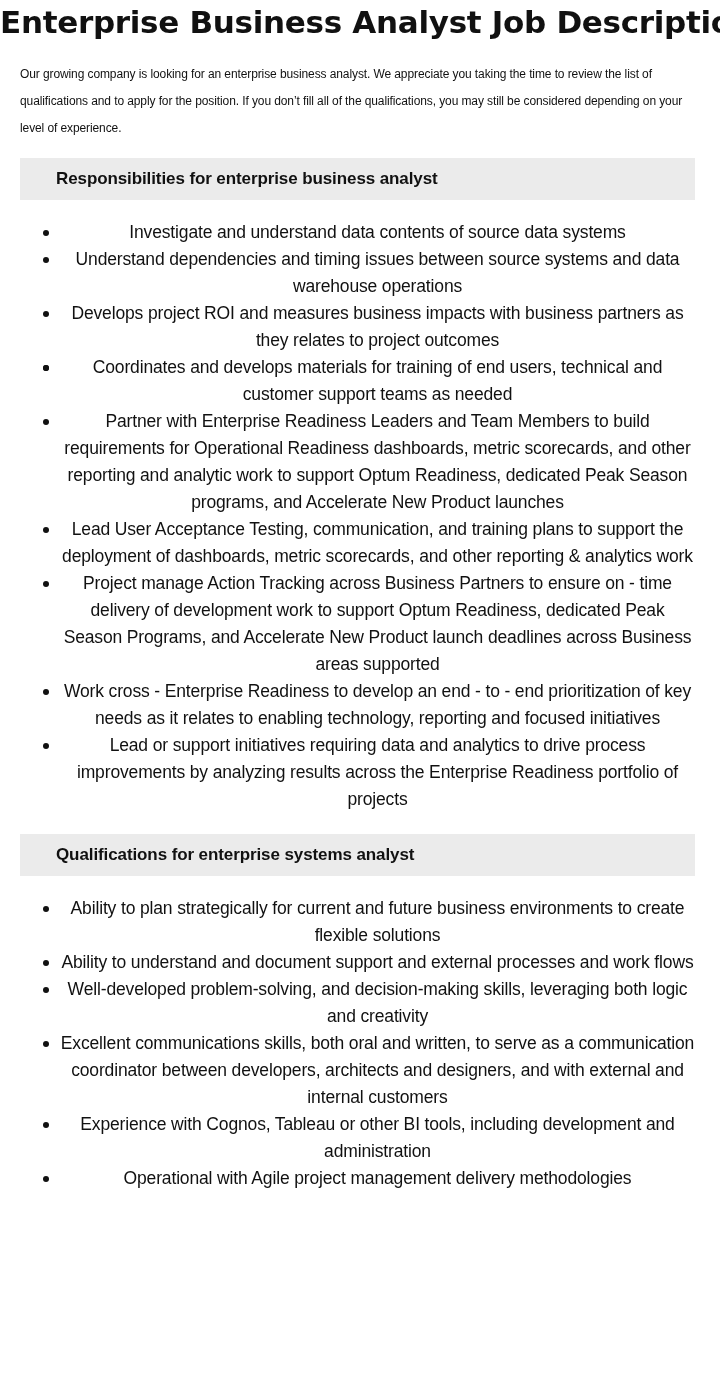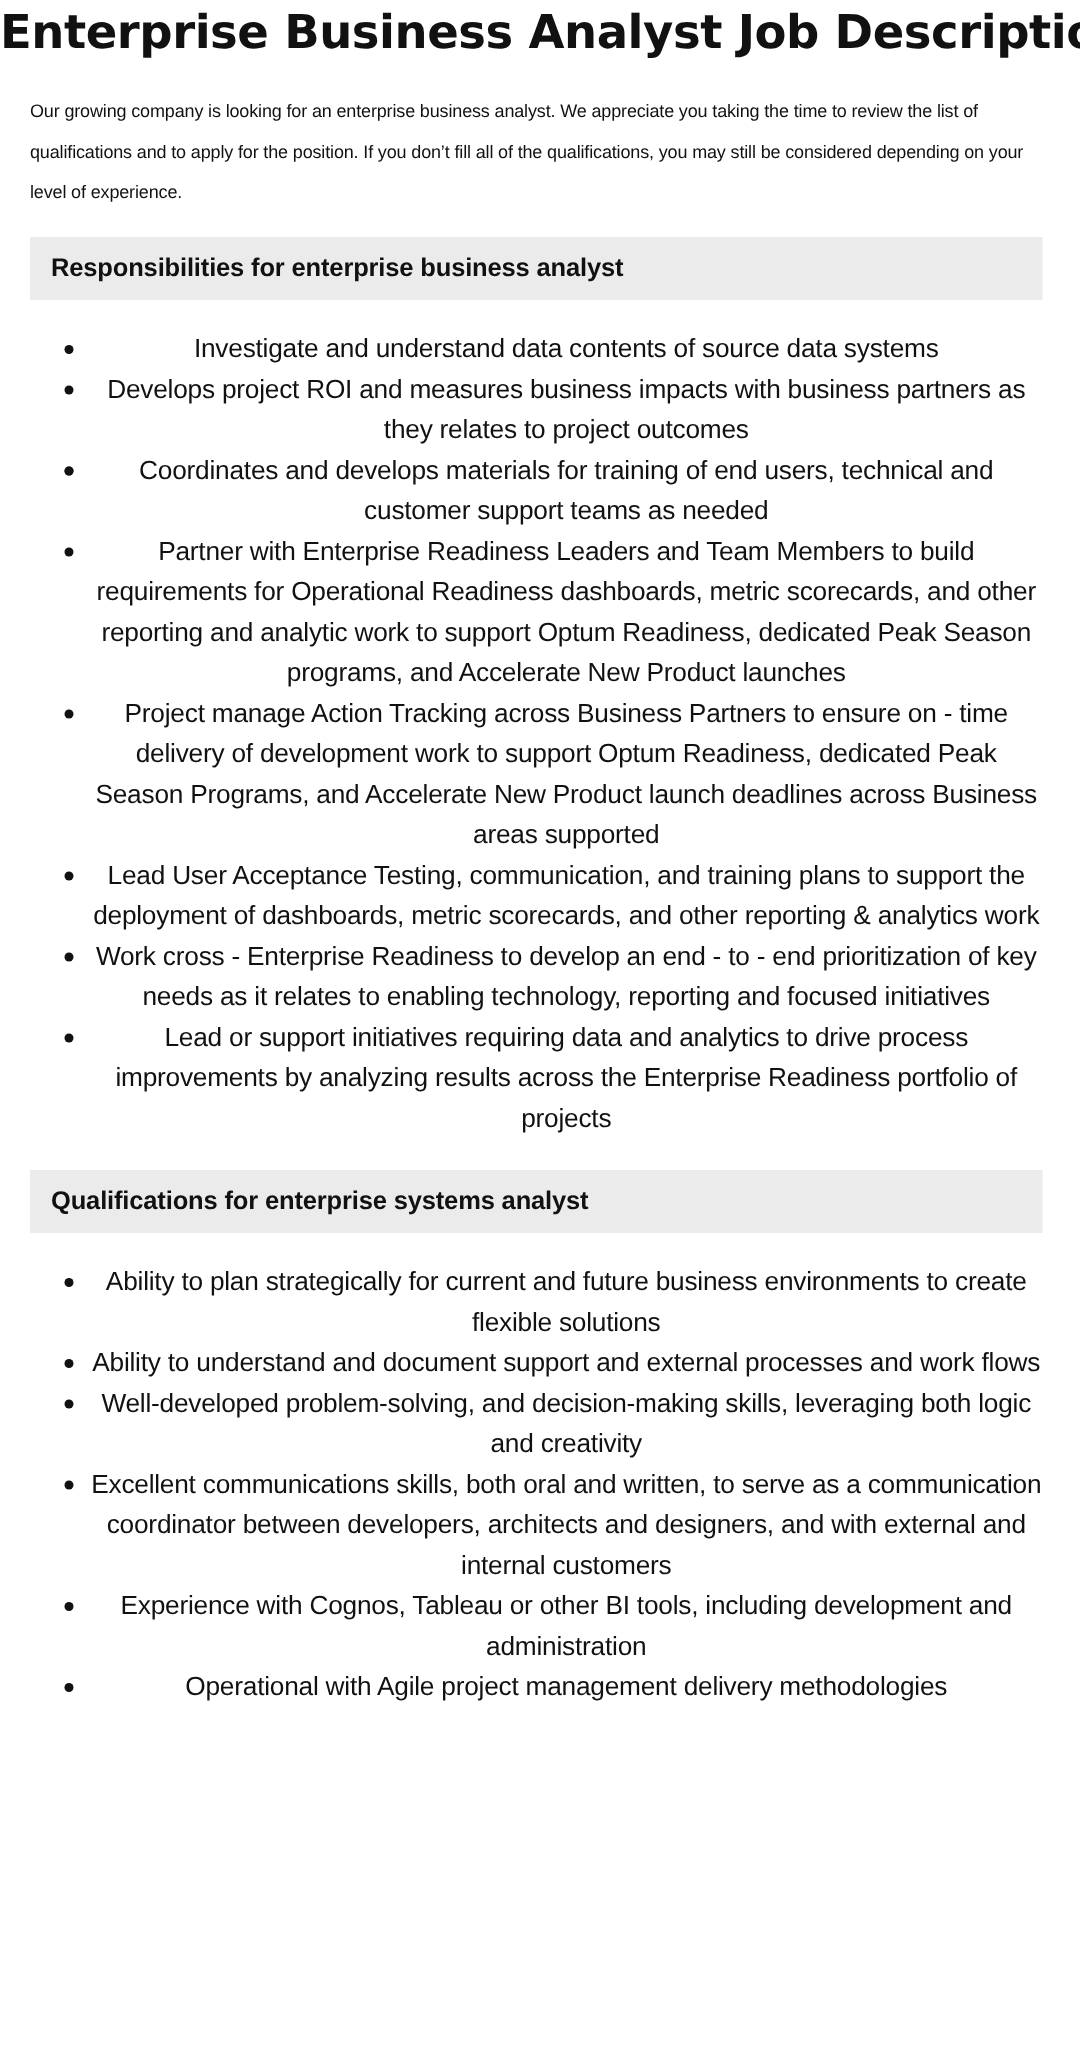--- a/index.html
+++ b/index.html
@@ -36,21 +36,21 @@
       line-height: 27px;
       margin: 15px 0 0 0;
       letter-spacing: -0.1px;
     }
     .section-header {
       background: #ebebeb;
       margin-top: 16px;
       height: 42px;
       display: flex;
       align-items: center;
-      padding-left: 14px;
+      padding-left: 36px;
       width: 655px;
       box-sizing: border-box;
       margin-left: 0;
       width: 675px;
     }
     .section-header-text {
       font-weight: bold;
       font-size: 17px;
       letter-spacing: -0.1px;
     }
@@ -86,26 +86,27 @@
 <div class="page">
   <h1 class="page-title">Enterprise Business Analyst Job Description</h1>
   <p class="intro">Our growing company is looking for an enterprise business analyst. We appreciate you taking the time to review the list of qualifications and to apply for the position. If you don’t fill all of the qualifications, you may still be considered depending on your level of experience.</p>
 
   <section>
     <div class="section-header">
       <span class="section-header-text">Responsibilities for enterprise business analyst</span>
     </div>
     <ul class="bullets">
       <li><span class="bullet-dot"></span><span>Investigate and understand data contents of source data systems</span></li>
+      <li><span class="bullet-dot"></span><span>Understand dependencies and timing issues between source systems and data warehouse operations</span></li>
       <li><span class="bullet-dot"></span><span>Develops project ROI and measures business impacts with business partners as they relates to project outcomes</span></li>
       <li><span class="bullet-dot"></span></li>
       <li><span class="bullet-dot"></span><span>Coordinates and develops materials for training of end users, technical and customer support teams as needed</span></li>
       <li><span class="bullet-dot"></span><span>Partner with Enterprise Readiness Leaders and Team Members to build requirements for Operational Readiness dashboards, metric scorecards, and other reporting and analytic work to support Optum Readiness, dedicated Peak Season programs, and Accelerate New Product launches</span></li>
+      <li><span class="bullet-dot"></span><span>Lead User Acceptance Testing, communication, and training plans to support the deployment of dashboards, metric scorecards, and other reporting &amp; analytics work</span></li>
       <li><span class="bullet-dot"></span><span>Project manage Action Tracking across Business Partners to ensure on - time delivery of development work to support Optum Readiness, dedicated Peak Season Programs, and Accelerate New Product launch deadlines across Business areas supported</span></li>
-      <li><span class="bullet-dot"></span><span>Lead User Acceptance Testing, communication, and training plans to support the deployment of dashboards, metric scorecards, and other reporting &amp; analytics work</span></li>
       <li><span class="bullet-dot"></span><span>Work cross - Enterprise Readiness to develop an end - to - end prioritization of key needs as it relates to enabling technology, reporting and focused initiatives</span></li>
       <li><span class="bullet-dot"></span><span>Lead or support initiatives requiring data and analytics to drive process improvements by analyzing results across the Enterprise Readiness portfolio of projects</span></li>
     </ul>
   </section>
 
   <div class="section-gap"></div>
 
   <section>
     <div class="section-header">
       <span class="section-header-text">Qualifications for enterprise systems analyst</span>

